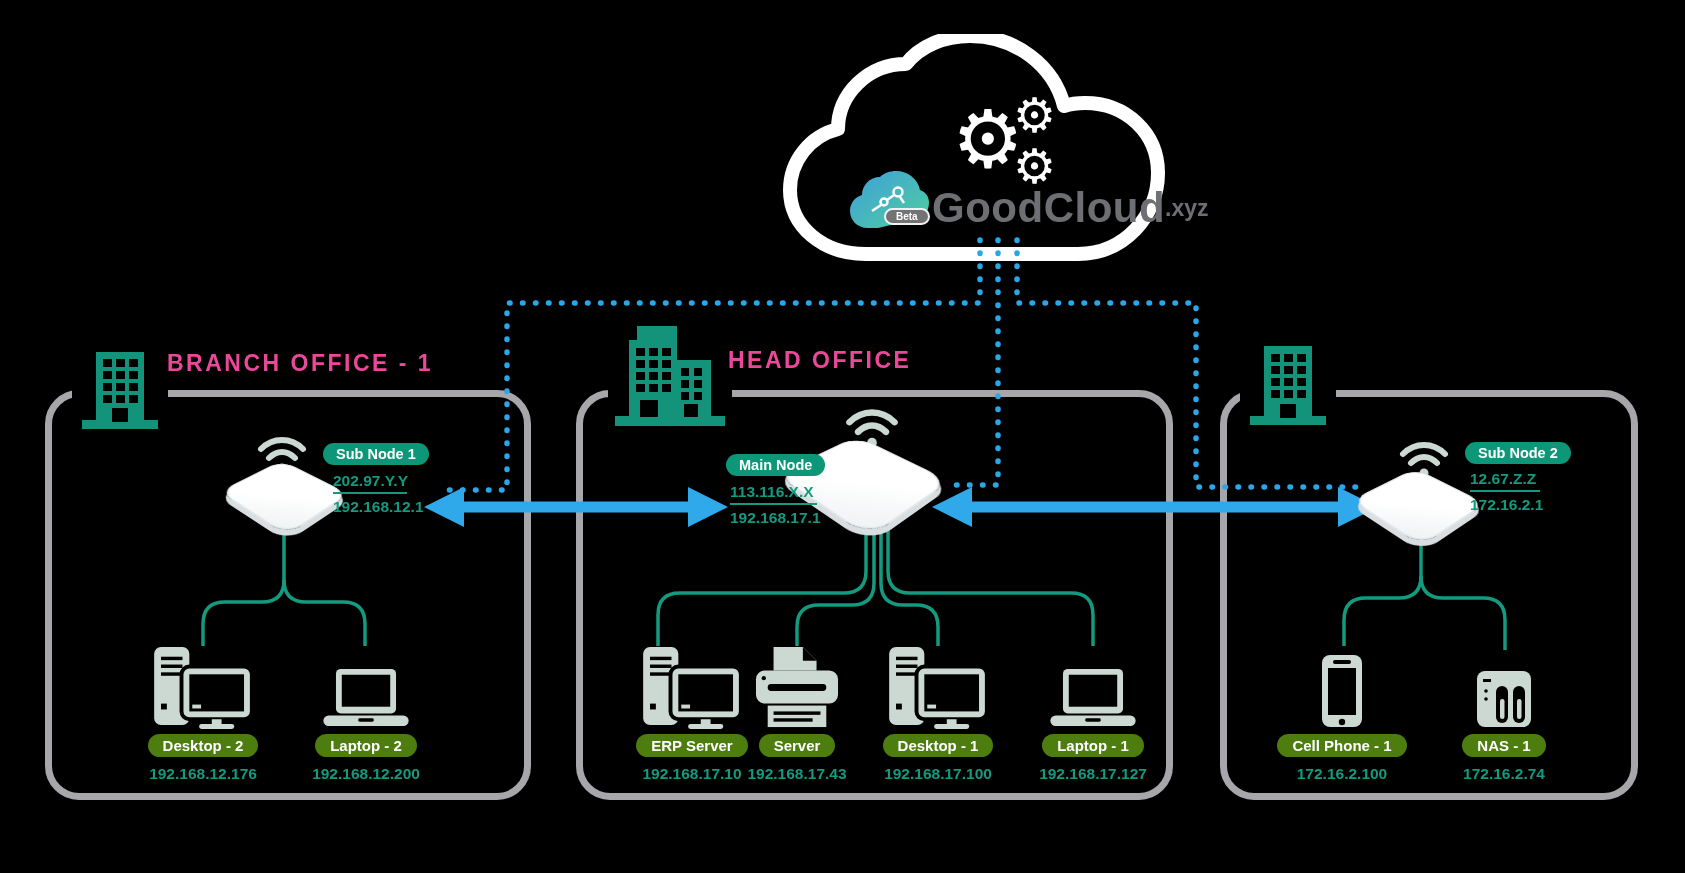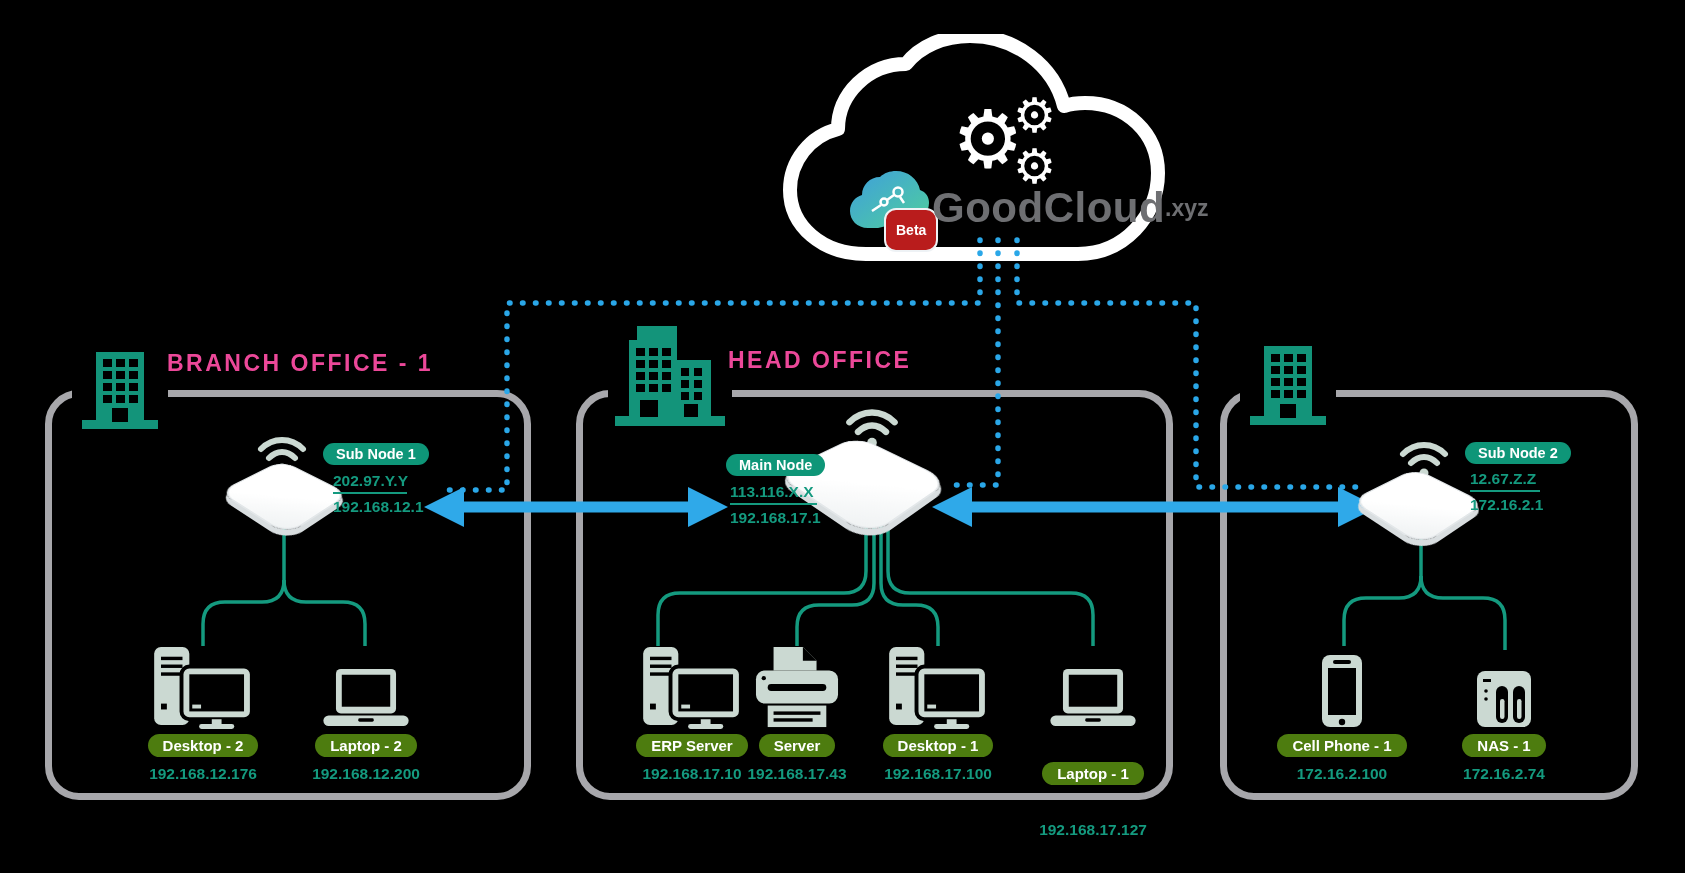--- a/index.html
+++ b/index.html
@@ -19,22 +19,22 @@
                      padding:3px 15px;border-radius:14px;white-space:nowrap;}
   .device .dev-ip{margin-top:8px;color:#149a7f;font-size:15.5px;font-weight:bold;white-space:nowrap;}
   .router-wrap{position:absolute;perspective:420px;}
   .router{width:100%;height:100%;background:linear-gradient(145deg,#ffffff 55%,#eef1f2);
           border:2px solid #e3e7e9;border-radius:22%;
           transform:rotateX(56deg) rotateZ(45deg);box-shadow:6px 6px 0 #d9dee0;}
   .gear{position:absolute;color:#fff;line-height:1;}
   .brand{position:absolute;display:flex;align-items:center;color:#6e6f72;}
   .brand .b-main{font-size:42px;font-weight:bold;letter-spacing:0.5px;}
   .brand .b-suffix{font-size:23px;font-weight:bold;}
-  .beta-pill{position:absolute;background:#b91c1c;border:2.5px solid #eef2f5;color:#fff;
-             font-size:14px;font-weight:bold;padding:12px 10px;border-radius:12px;}
+  .beta-pill{position:absolute;background:#737373;border:2.5px solid #eef2f5;color:#fff;
+             font-size:10px;font-weight:bold;padding:1px 10px;border-radius:12px;}
 </style>
 </head>
 <body>
 
 <div class="canvas">
 
   <svg class="abs" style="left:748px;top:34px;" width="440" height="244" viewBox="0 0 440 244">
     <path d="M118 220 C74 220 42 192 42 156 C42 127 62 102 90 95 C90 60 120 30 158 30 C172 12 196 2 222 2 C268 2 306 32 316 72 C322 70 330 69 337 69 C378 69 410 99 410 139 C410 182 376 220 330 220 Z" fill="none" stroke="#ffffff" stroke-width="14" stroke-linejoin="round"></path>
   </svg>
 
@@ -312,21 +312,21 @@
         <rect x="38" y="30" width="56" height="38" fill="#000"></rect>
         <rect x="41" y="61" width="9" height="4" fill="#cbd9d2"></rect>
         <rect x="61" y="76" width="10" height="6" fill="#cbd9d2"></rect>
         <rect x="48" y="81" width="36" height="5" rx="2.5" fill="#cbd9d2"></rect>
       </svg>
     </div>
     <div class="dev-badge">Desktop - 1</div>
     <div class="dev-ip">192.168.17.100</div>
   </div>
 
-  <div class="device" style="left:1013px;top:645px;gap:28px;">
+  <div class="device" style="left:1013px;top:645px;">
     <div class="icon-wrap">
       <svg width="92" height="62" viewBox="0 0 92 64">
         <rect x="15" y="2" width="62" height="46" rx="5" fill="#cbd9d2"></rect>
         <rect x="21" y="8" width="50" height="33" fill="#000"></rect>
         <rect x="2" y="50" width="88" height="11" rx="5.5" fill="#cbd9d2"></rect>
         <rect x="38" y="53" width="16" height="3.5" rx="1.5" fill="#000"></rect>
       </svg>
     </div>
     <div class="dev-badge">Laptop - 1</div>
     <div class="dev-ip">192.168.17.127</div>

